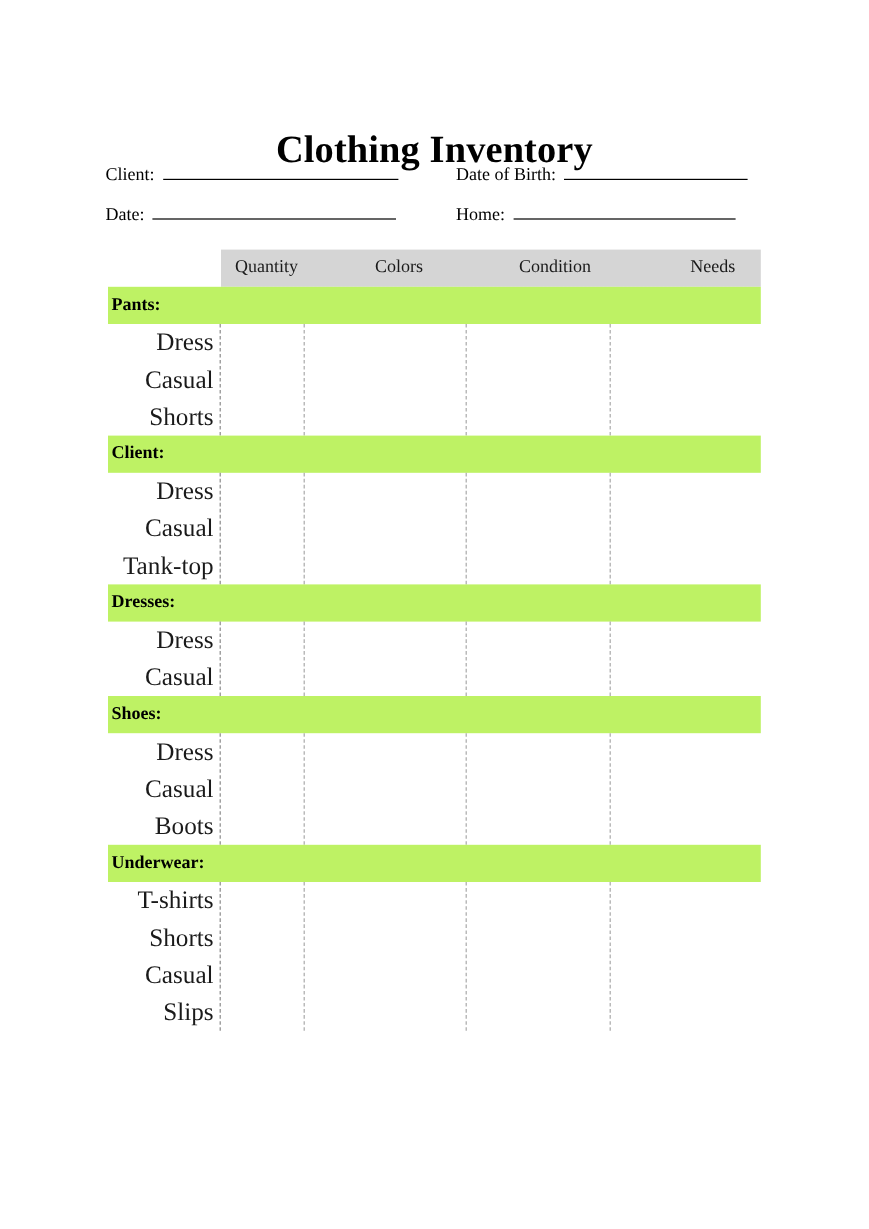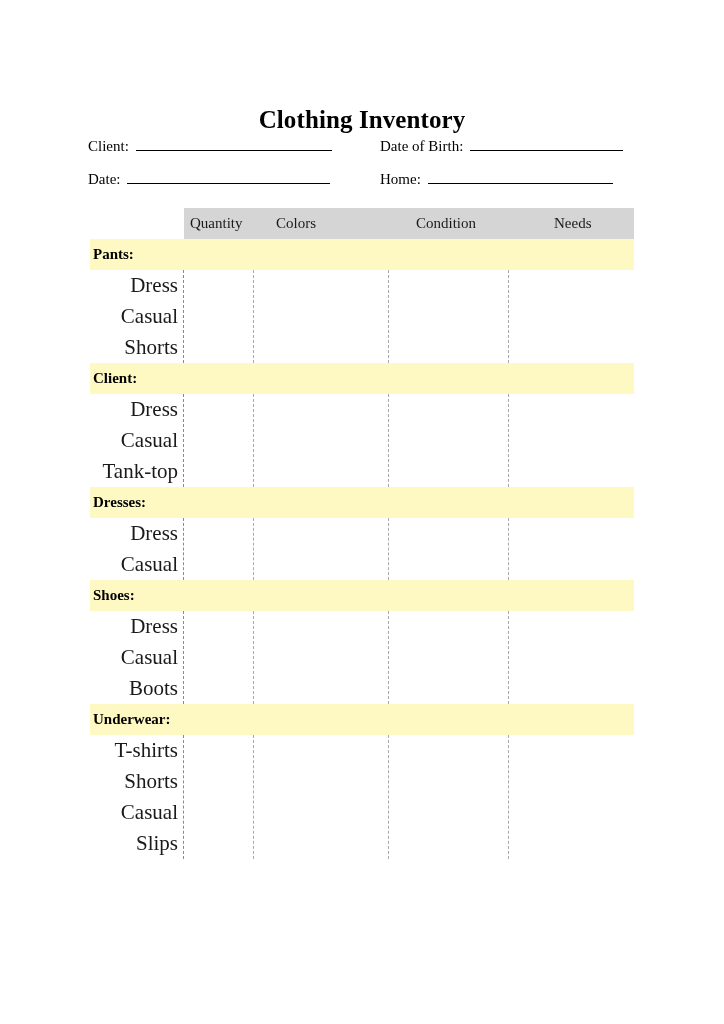--- a/index.html
+++ b/index.html
@@ -23,21 +23,21 @@
     box-sizing: border-box;
   }
 
   
   .doc-title {
     position: absolute;
     top: 86px;
     left: 0;
     width: 724px;
     text-align: center;
-    font-size: 25px;
+    font-size: 32px;
     font-weight: bold;
     letter-spacing: 0.1px;
     line-height: 34px;
   }
 
   
   .form-block {
     position: absolute;
     top: 136px;
     left: 88px;
@@ -96,32 +96,32 @@
        #d5d5d5 94px, #d5d5d5 544px);
   }
   .t-head .label-col {
     width: 94px;
     flex: 0 0 94px;
   }
   .t-head .hcell {
     font-size: 15px;
     line-height: 31px;
     color: #1a1a1a;
-    text-align: left;
+    text-align: center;
     box-sizing: border-box;
   }
   .hc-quantity  { flex: 0 0 70px;  padding-left: 6px; }
   .hc-colors    { flex: 0 0 135px; padding-left: 22px; }
   .hc-condition { flex: 0 0 120px; padding-left: 27px; }
   .hc-needs     { flex: 0 0 125px; padding-left: 45px; }
 
   
   .t-cat {
     height: 31px;
-    background: #fef9c3;
+    background: #bef264;
     align-items: center;
   }
   .t-cat .cat-label {
     font-size: 15px;
     font-weight: bold;
     line-height: 31px;
     padding-left: 3px;
     color: #000;
   }
 

